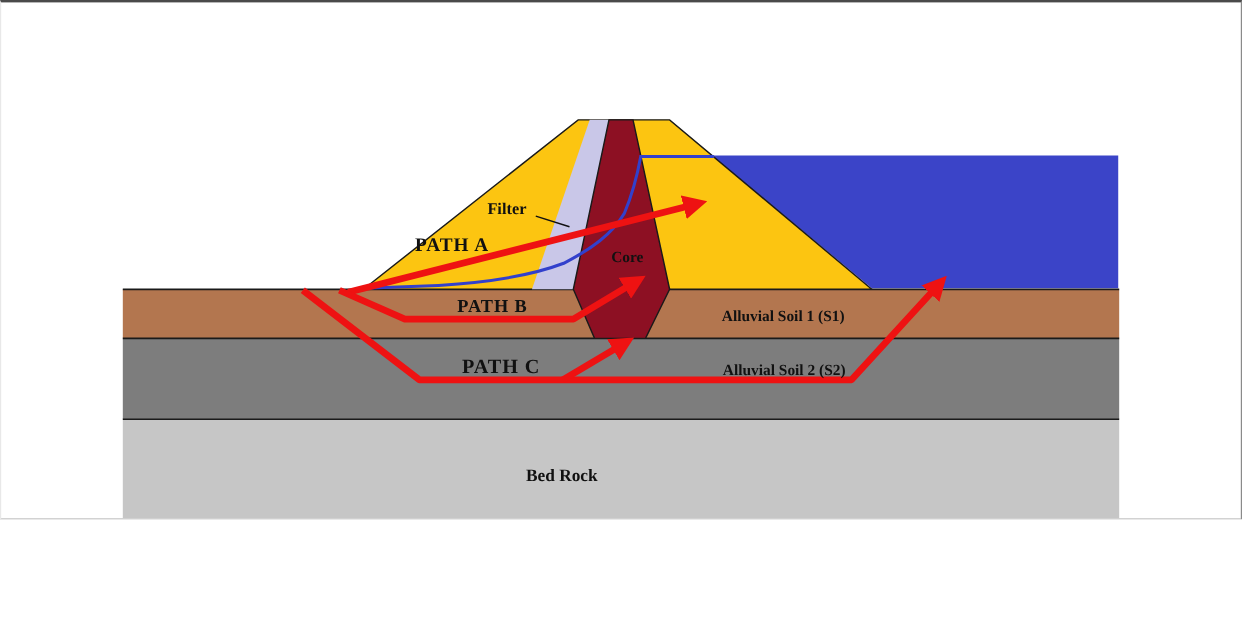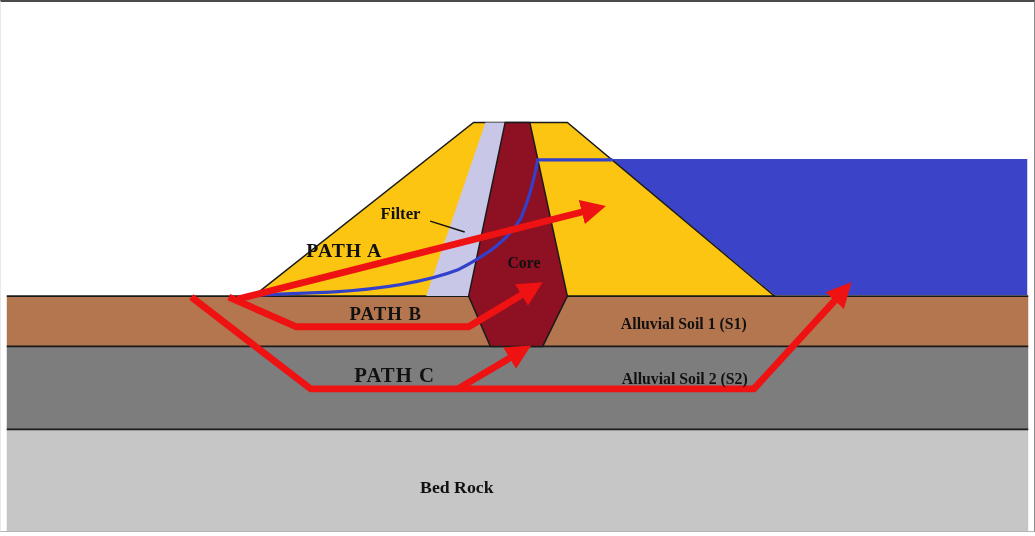--- a/index.html
+++ b/index.html
@@ -1,18 +1,18 @@
 <!DOCTYPE html>
 <html><head>
 <meta charset="utf-8">
 <style>
   html,body{margin:0;padding:0;background:#ffffff;}
   .canvas{
     position:relative;
-    width:1035px;height:532px;
+    width:1035px;height:433px;
     box-sizing:border-box;
     background:#ffffff;
     border-top:2px solid #4a4a4a;
     border-right:1px solid #8a8a8a;
     border-bottom:1px solid #b5b5b5;
     border-left:1px solid #e8e8e8;
     overflow:hidden;
     font-family:"Liberation Serif", serif;
   }
   svg{position:absolute;left:0;top:0;width:100%;height:100%;display:block;}

